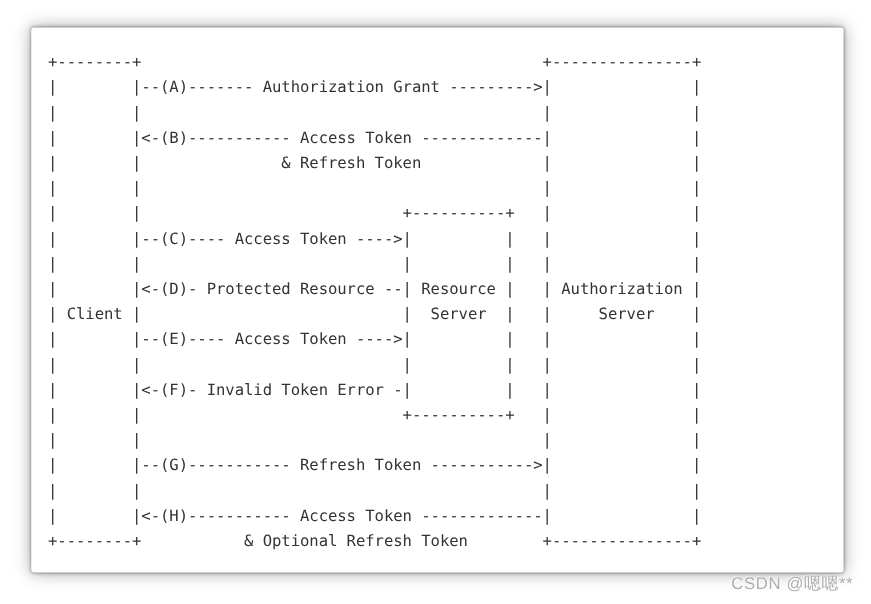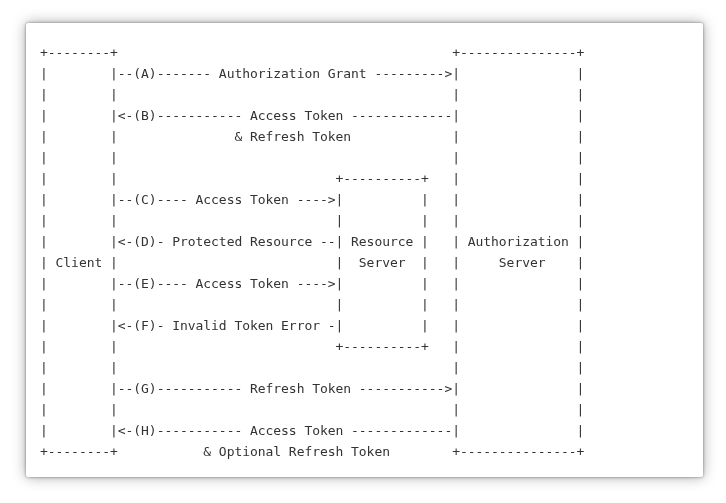--- a/index.html
+++ b/index.html
@@ -70,14 +70,15 @@
 |        |                            |          |   |               |
 |        |&lt;-(F)- Invalid Token Error -|          |   |               |
 |        |                            +----------+   |               |
 |        |                                           |               |
 |        |--(G)----------- Refresh Token -----------&gt;|               |
 |        |                                           |               |
 |        |&lt;-(H)----------- Access Token -------------|               |
 +--------+           &amp; Optional Refresh Token        +---------------+</pre>
   </div>
 
+  <div class="watermark">CSDN @嗯嗯**</div>
 
 </div>
 
 </body></html>

